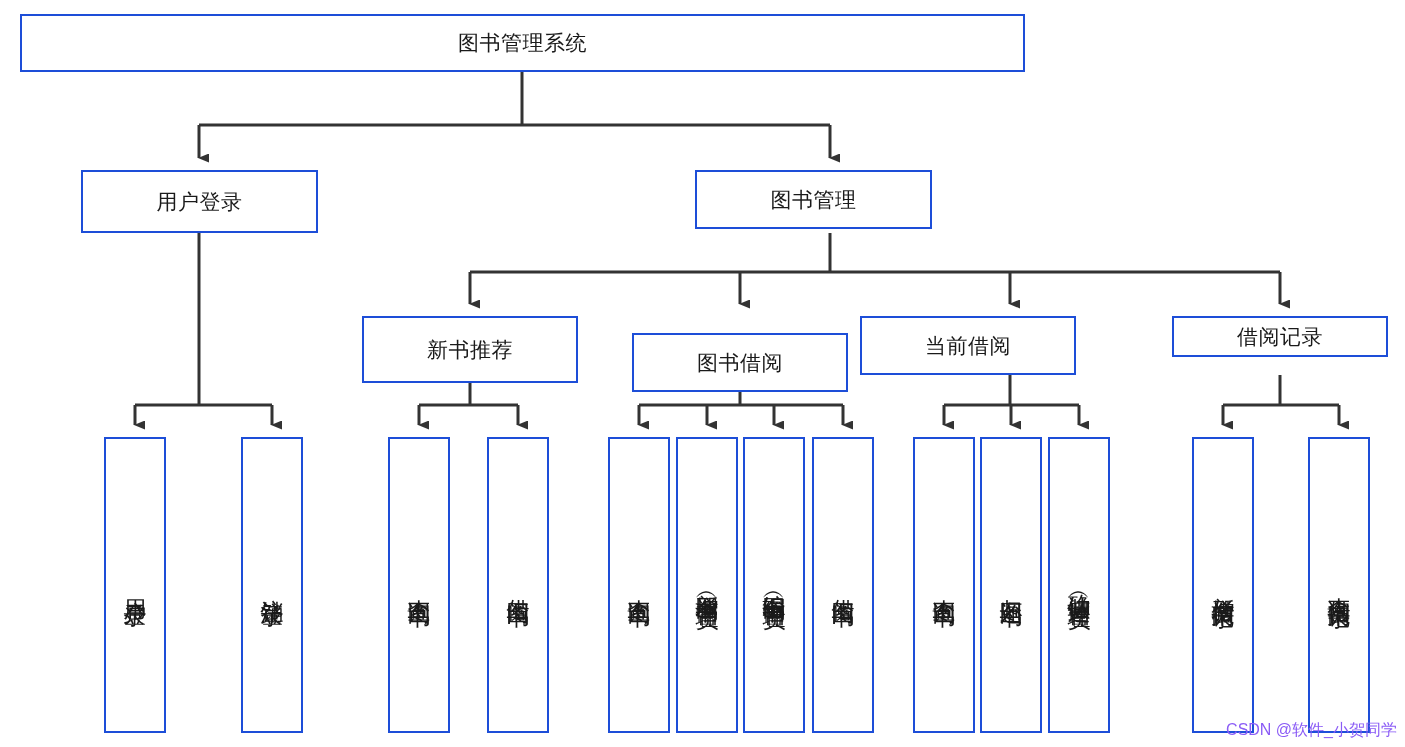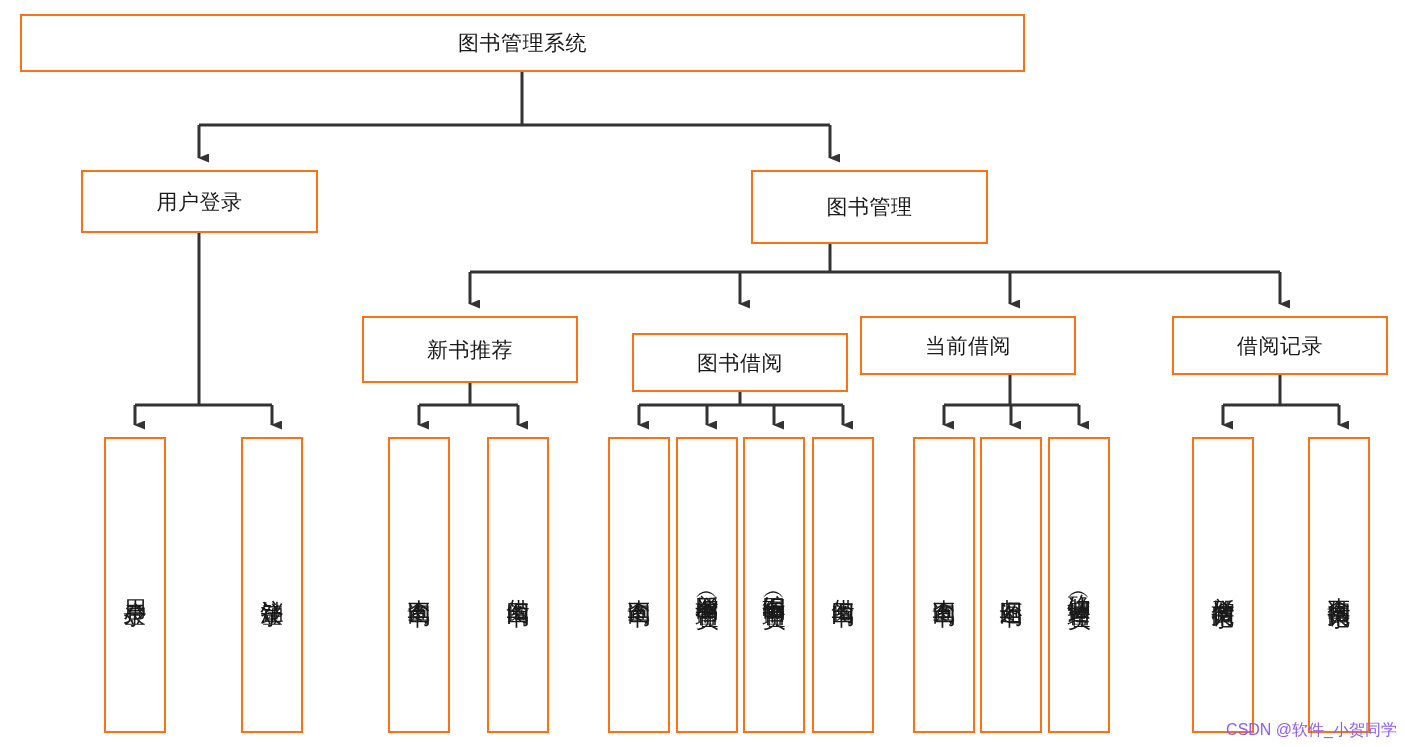--- a/index.html
+++ b/index.html
@@ -23,21 +23,21 @@
     position: absolute;
     left: 0;
     top: 0;
     width: 1405px;
     height: 747px;
   }
   .node-box {
     position: absolute;
     box-sizing: border-box;
     background: #ffffff;
-    border: 2px solid #f97316;
+    border: 2px solid #1d4ed8;
     display: flex;
     align-items: center;
     justify-content: center;
     color: #1a1a1a;
   }
   .node-label-h {
     font-size: 21px;
     line-height: 1.2;
     white-space: nowrap;
     letter-spacing: 0.5px;
@@ -115,34 +115,34 @@
     </g>
   </svg>
 
   <div class="node-box" style="left:20px; top:14px; width:1005px; height:58px;">
     <span class="node-label-h">图书管理系统</span>
   </div>
 
   <div class="node-box" style="left:81px; top:170px; width:237px; height:63px;">
     <span class="node-label-h">用户登录</span>
   </div>
-  <div class="node-box" style="left:751px; top:170px; width:237px; height:74px;">
+  <div class="node-box" style="left:695px; top:170px; width:237px; height:59px;">
     <span class="node-label-h">图书管理</span>
   </div>
 
   <div class="node-box" style="left:362px; top:316px; width:216px; height:67px;">
     <span class="node-label-h">新书推荐</span>
   </div>
   <div class="node-box" style="left:632px; top:333px; width:216px; height:59px;text-align:right;">
     <span class="node-label-h">图书借阅</span>
   </div>
   <div class="node-box" style="left:860px; top:316px; width:216px; height:59px;">
     <span class="node-label-h">当前借阅</span>
   </div>
-  <div class="node-box" style="left:1172px; top:316px; width:216px; height:59px;">
+  <div class="node-box" style="left:1172px; top:316px; width:216px; height:41px;">
     <span class="node-label-h">借阅记录</span>
   </div>
 
   <div class="node-box" style="left:104px; top:437px; width:62px; height:296px;">
     <span class="node-label-v">用户登录</span>
   </div>
   <div class="node-box" style="left:241px; top:437px; width:62px; height:296px;">
     <span class="node-label-v">注销登录</span>
   </div>
   <div class="node-box" style="left:388px; top:437px; width:62px; height:296px;">

